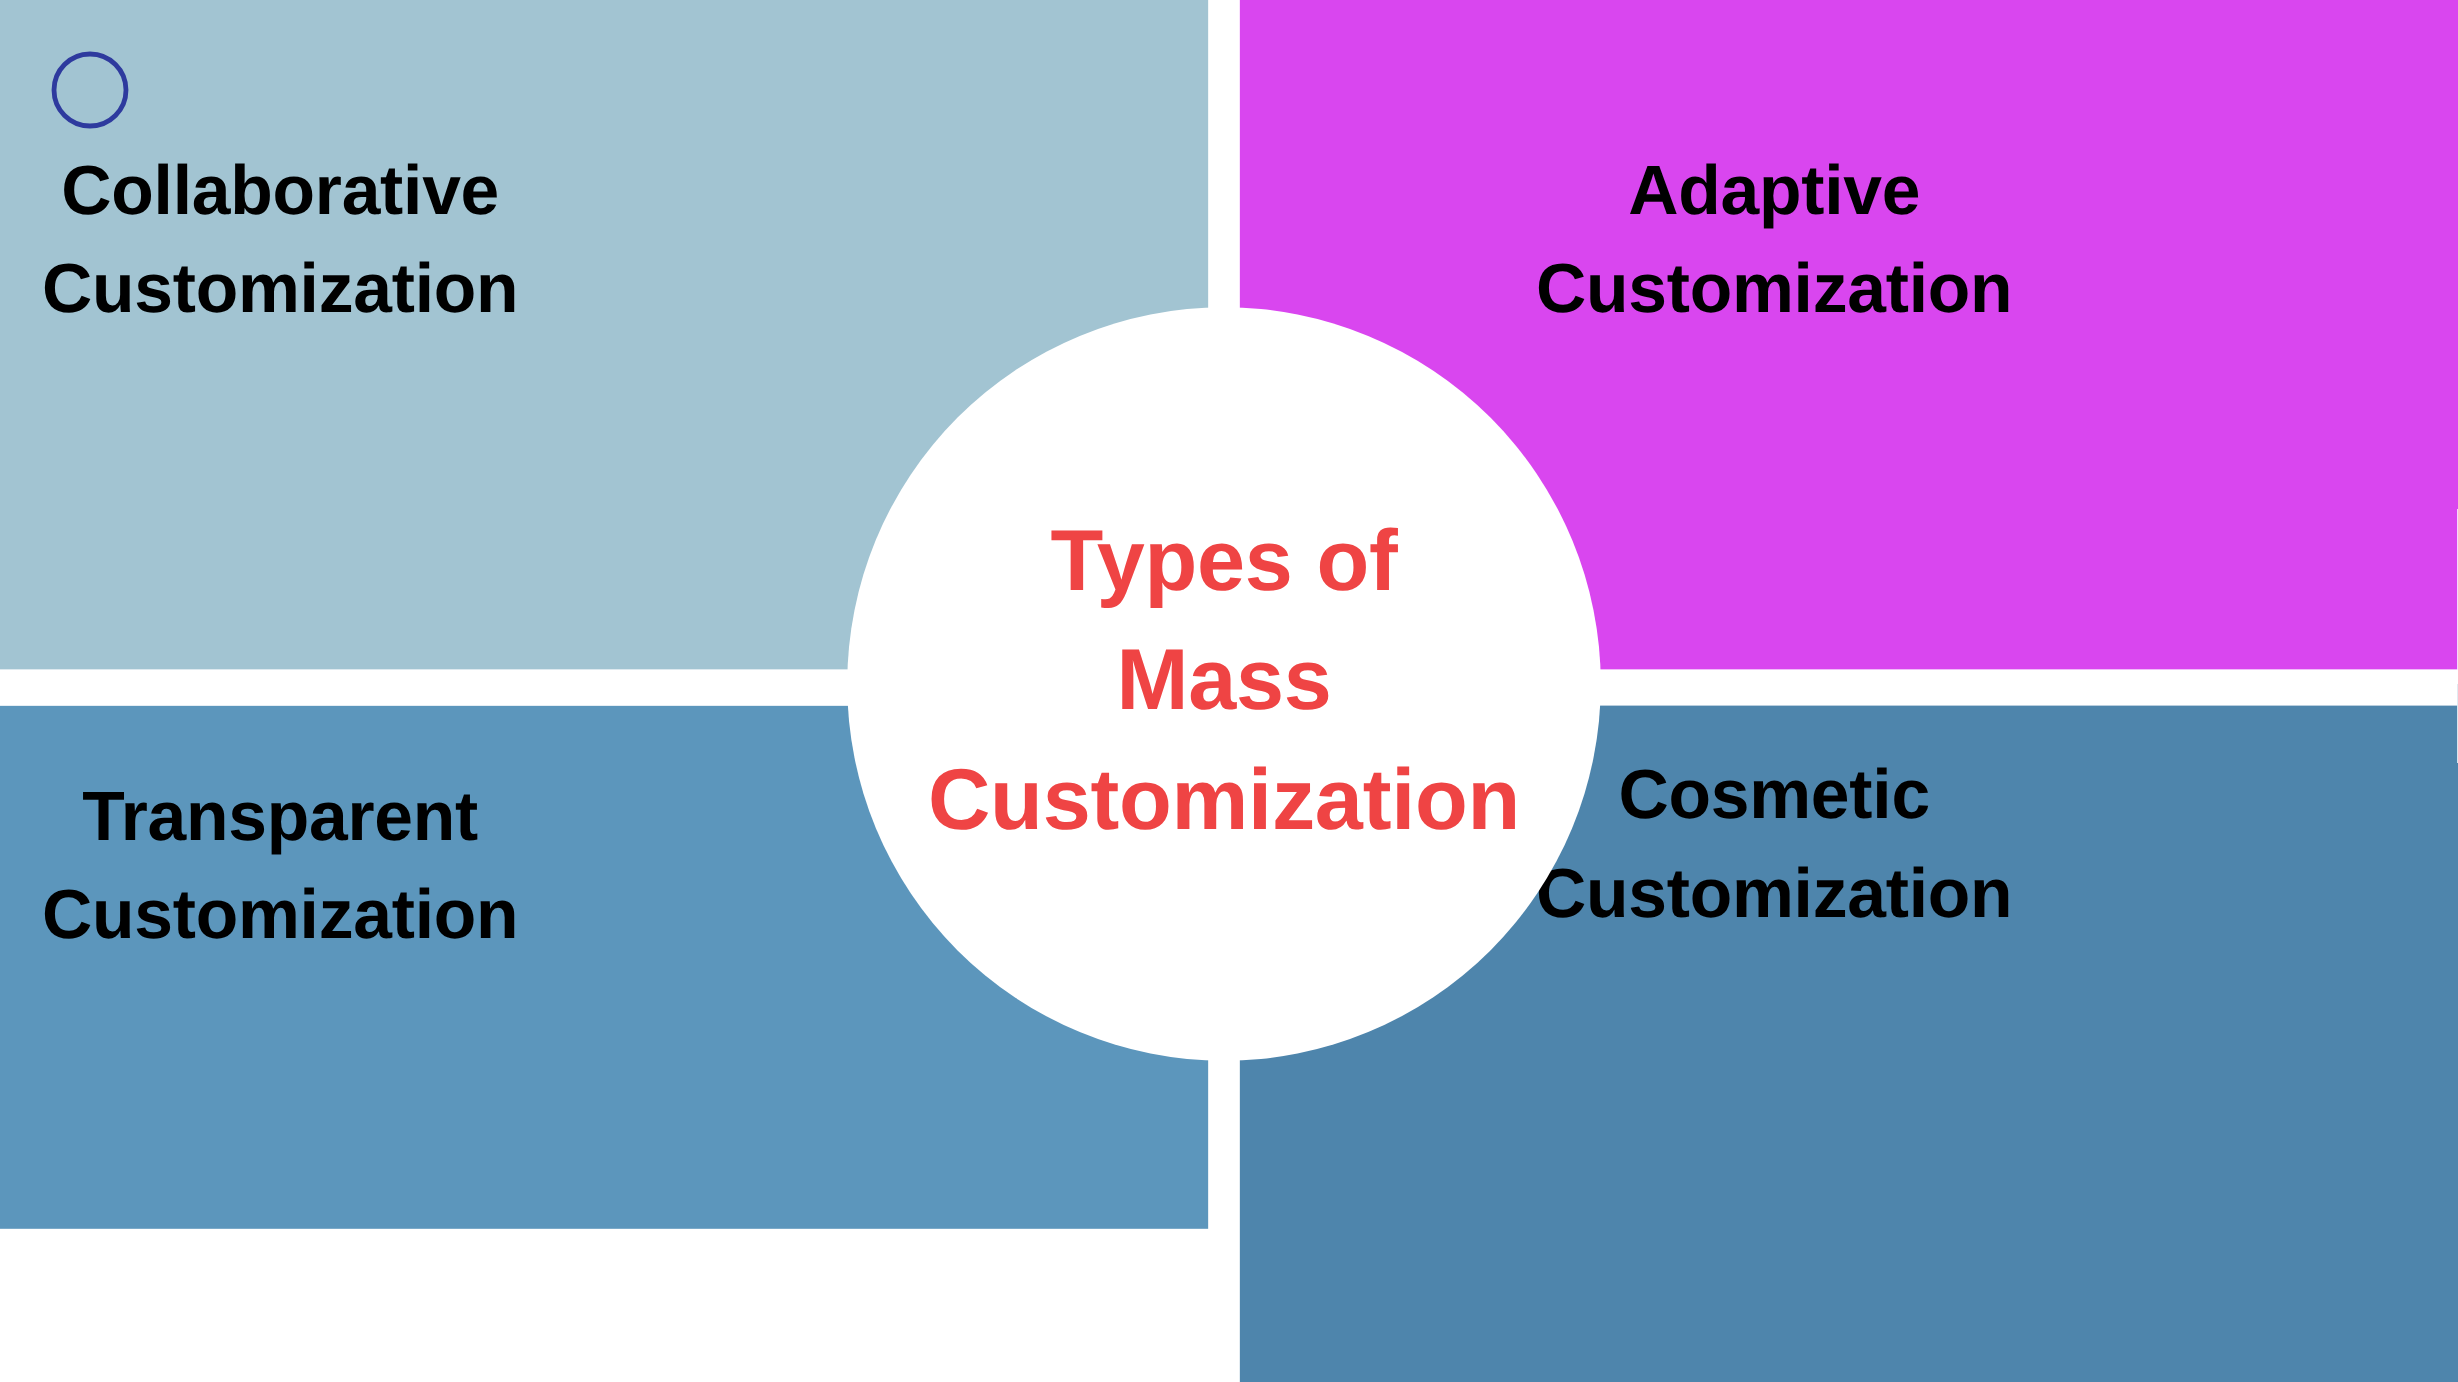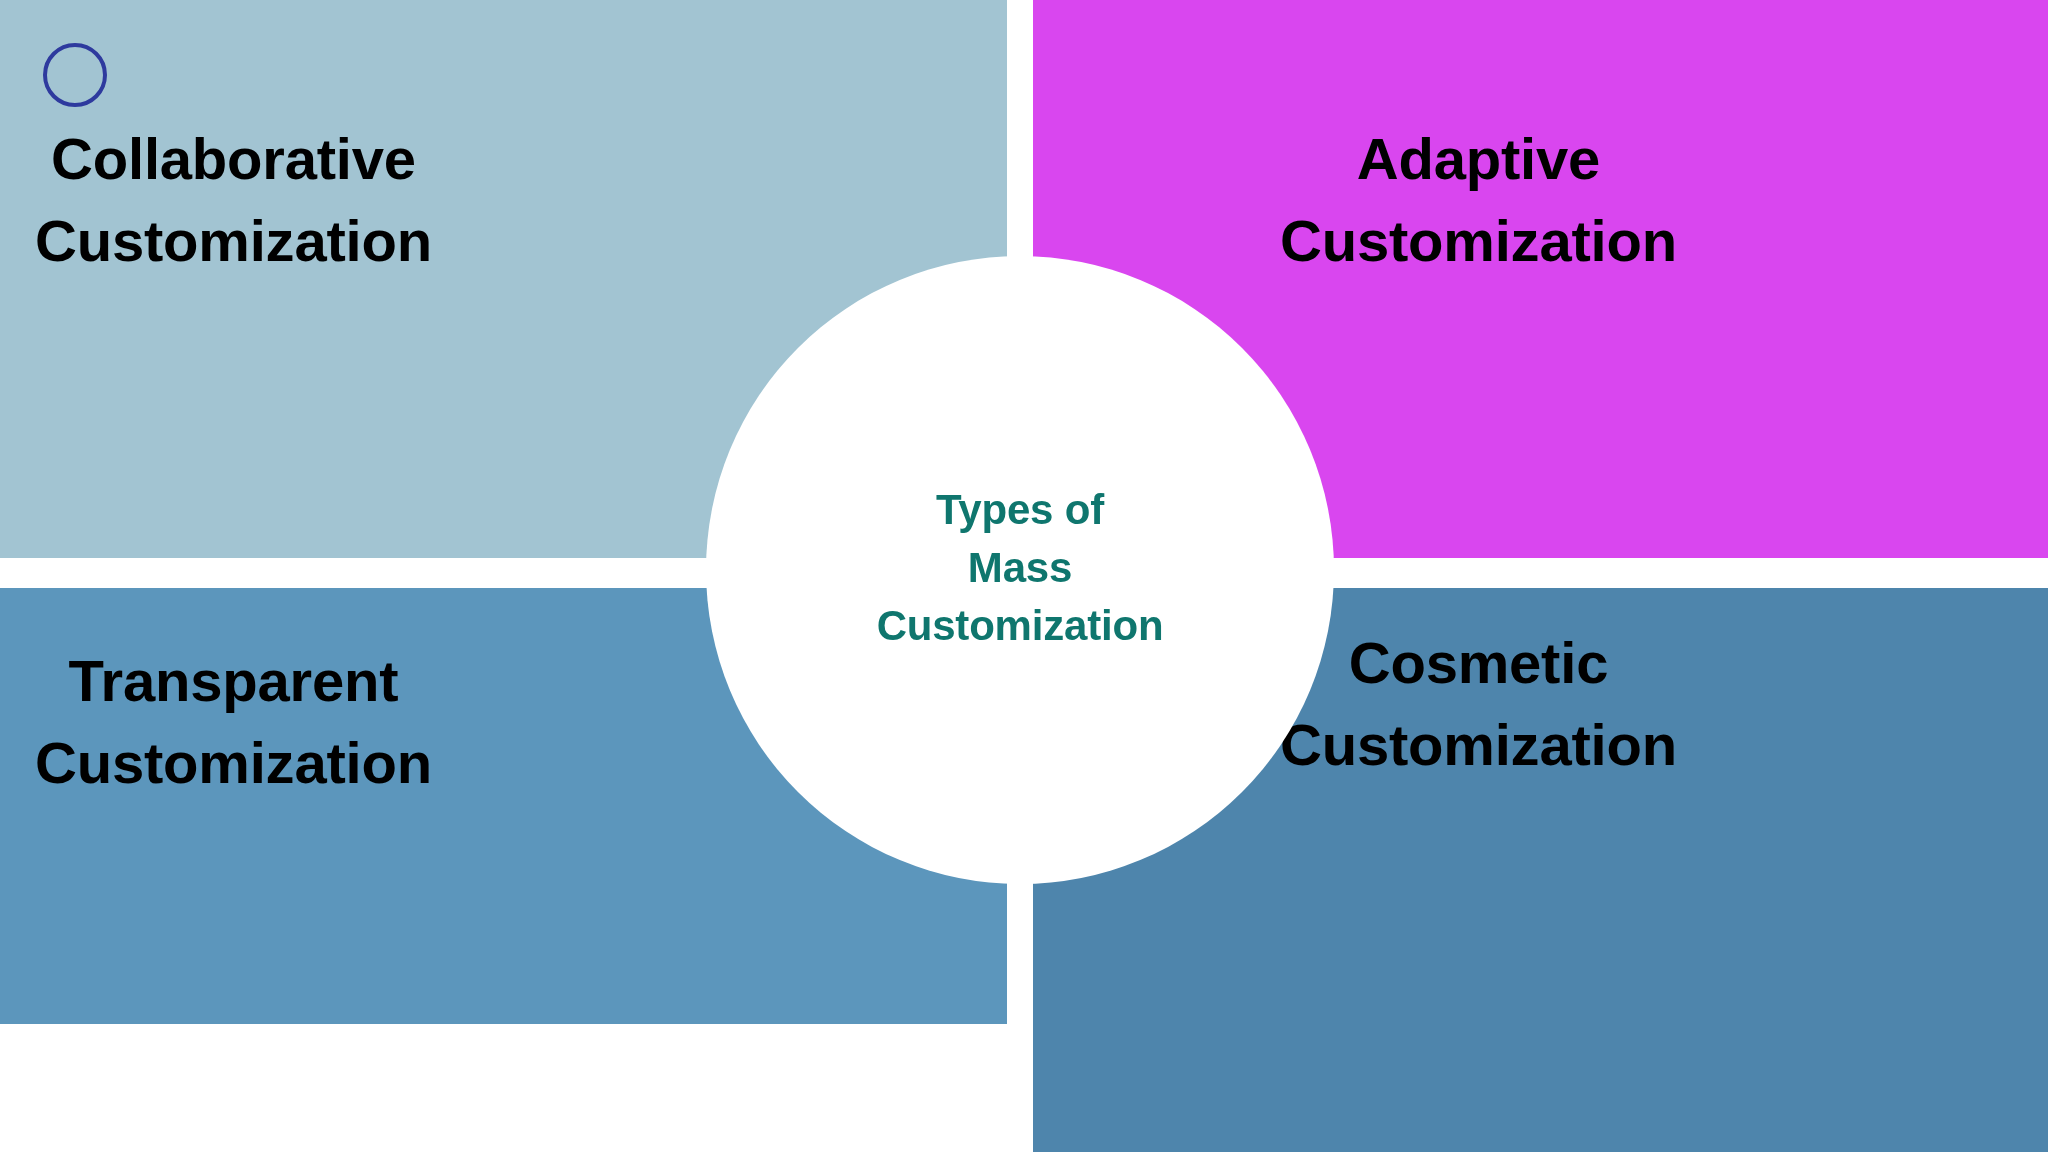--- a/index.html
+++ b/index.html
@@ -68,23 +68,23 @@
     left:706px; top:256px;
     width:628px; height:628px;
     border-radius:50%;
     background:#ffffff;
     z-index:6;
     display:flex;
     align-items:center;
     justify-content:center;
   }
   .center-title {
-    color:#0f766e;
+    color:#ef4444;
     font-weight:bold;
-    font-size:42px;
+    font-size:72px;
     line-height:1.38;
     text-align:center;
     white-space:pre-line;
     letter-spacing:-0.2px;
     padding-bottom:4px;
   }
 
   
   .logo {
     position:absolute;

